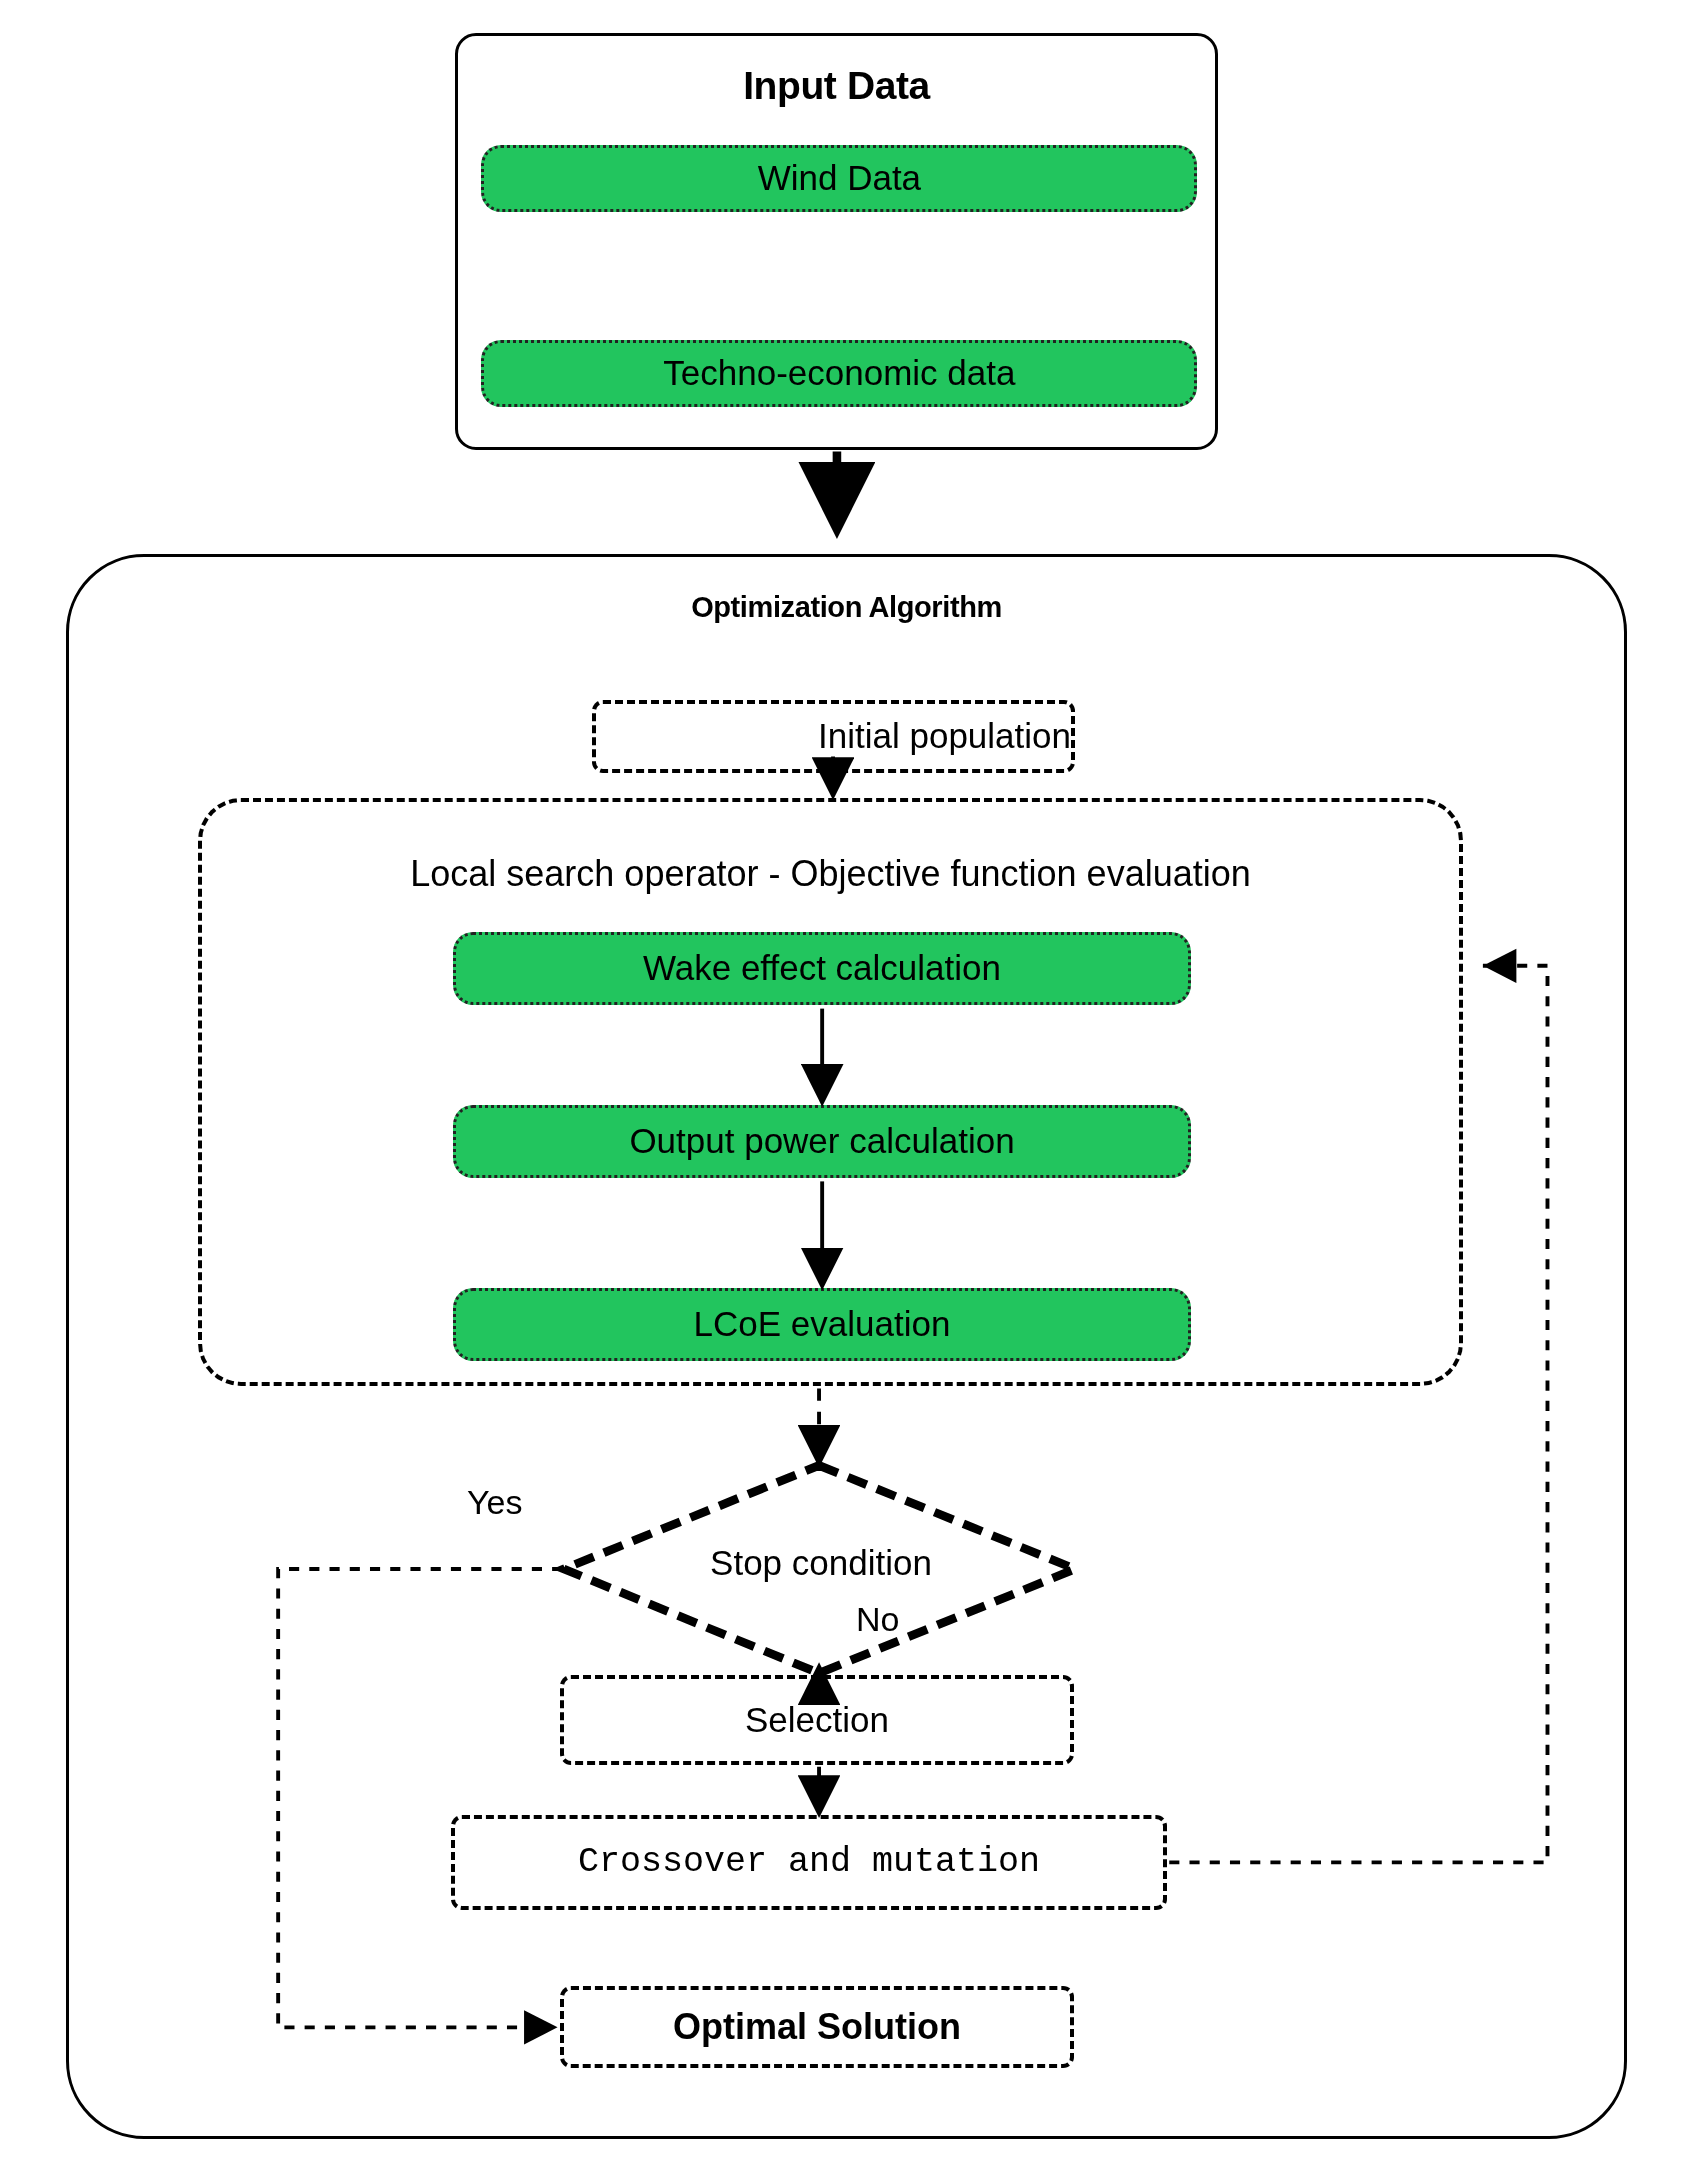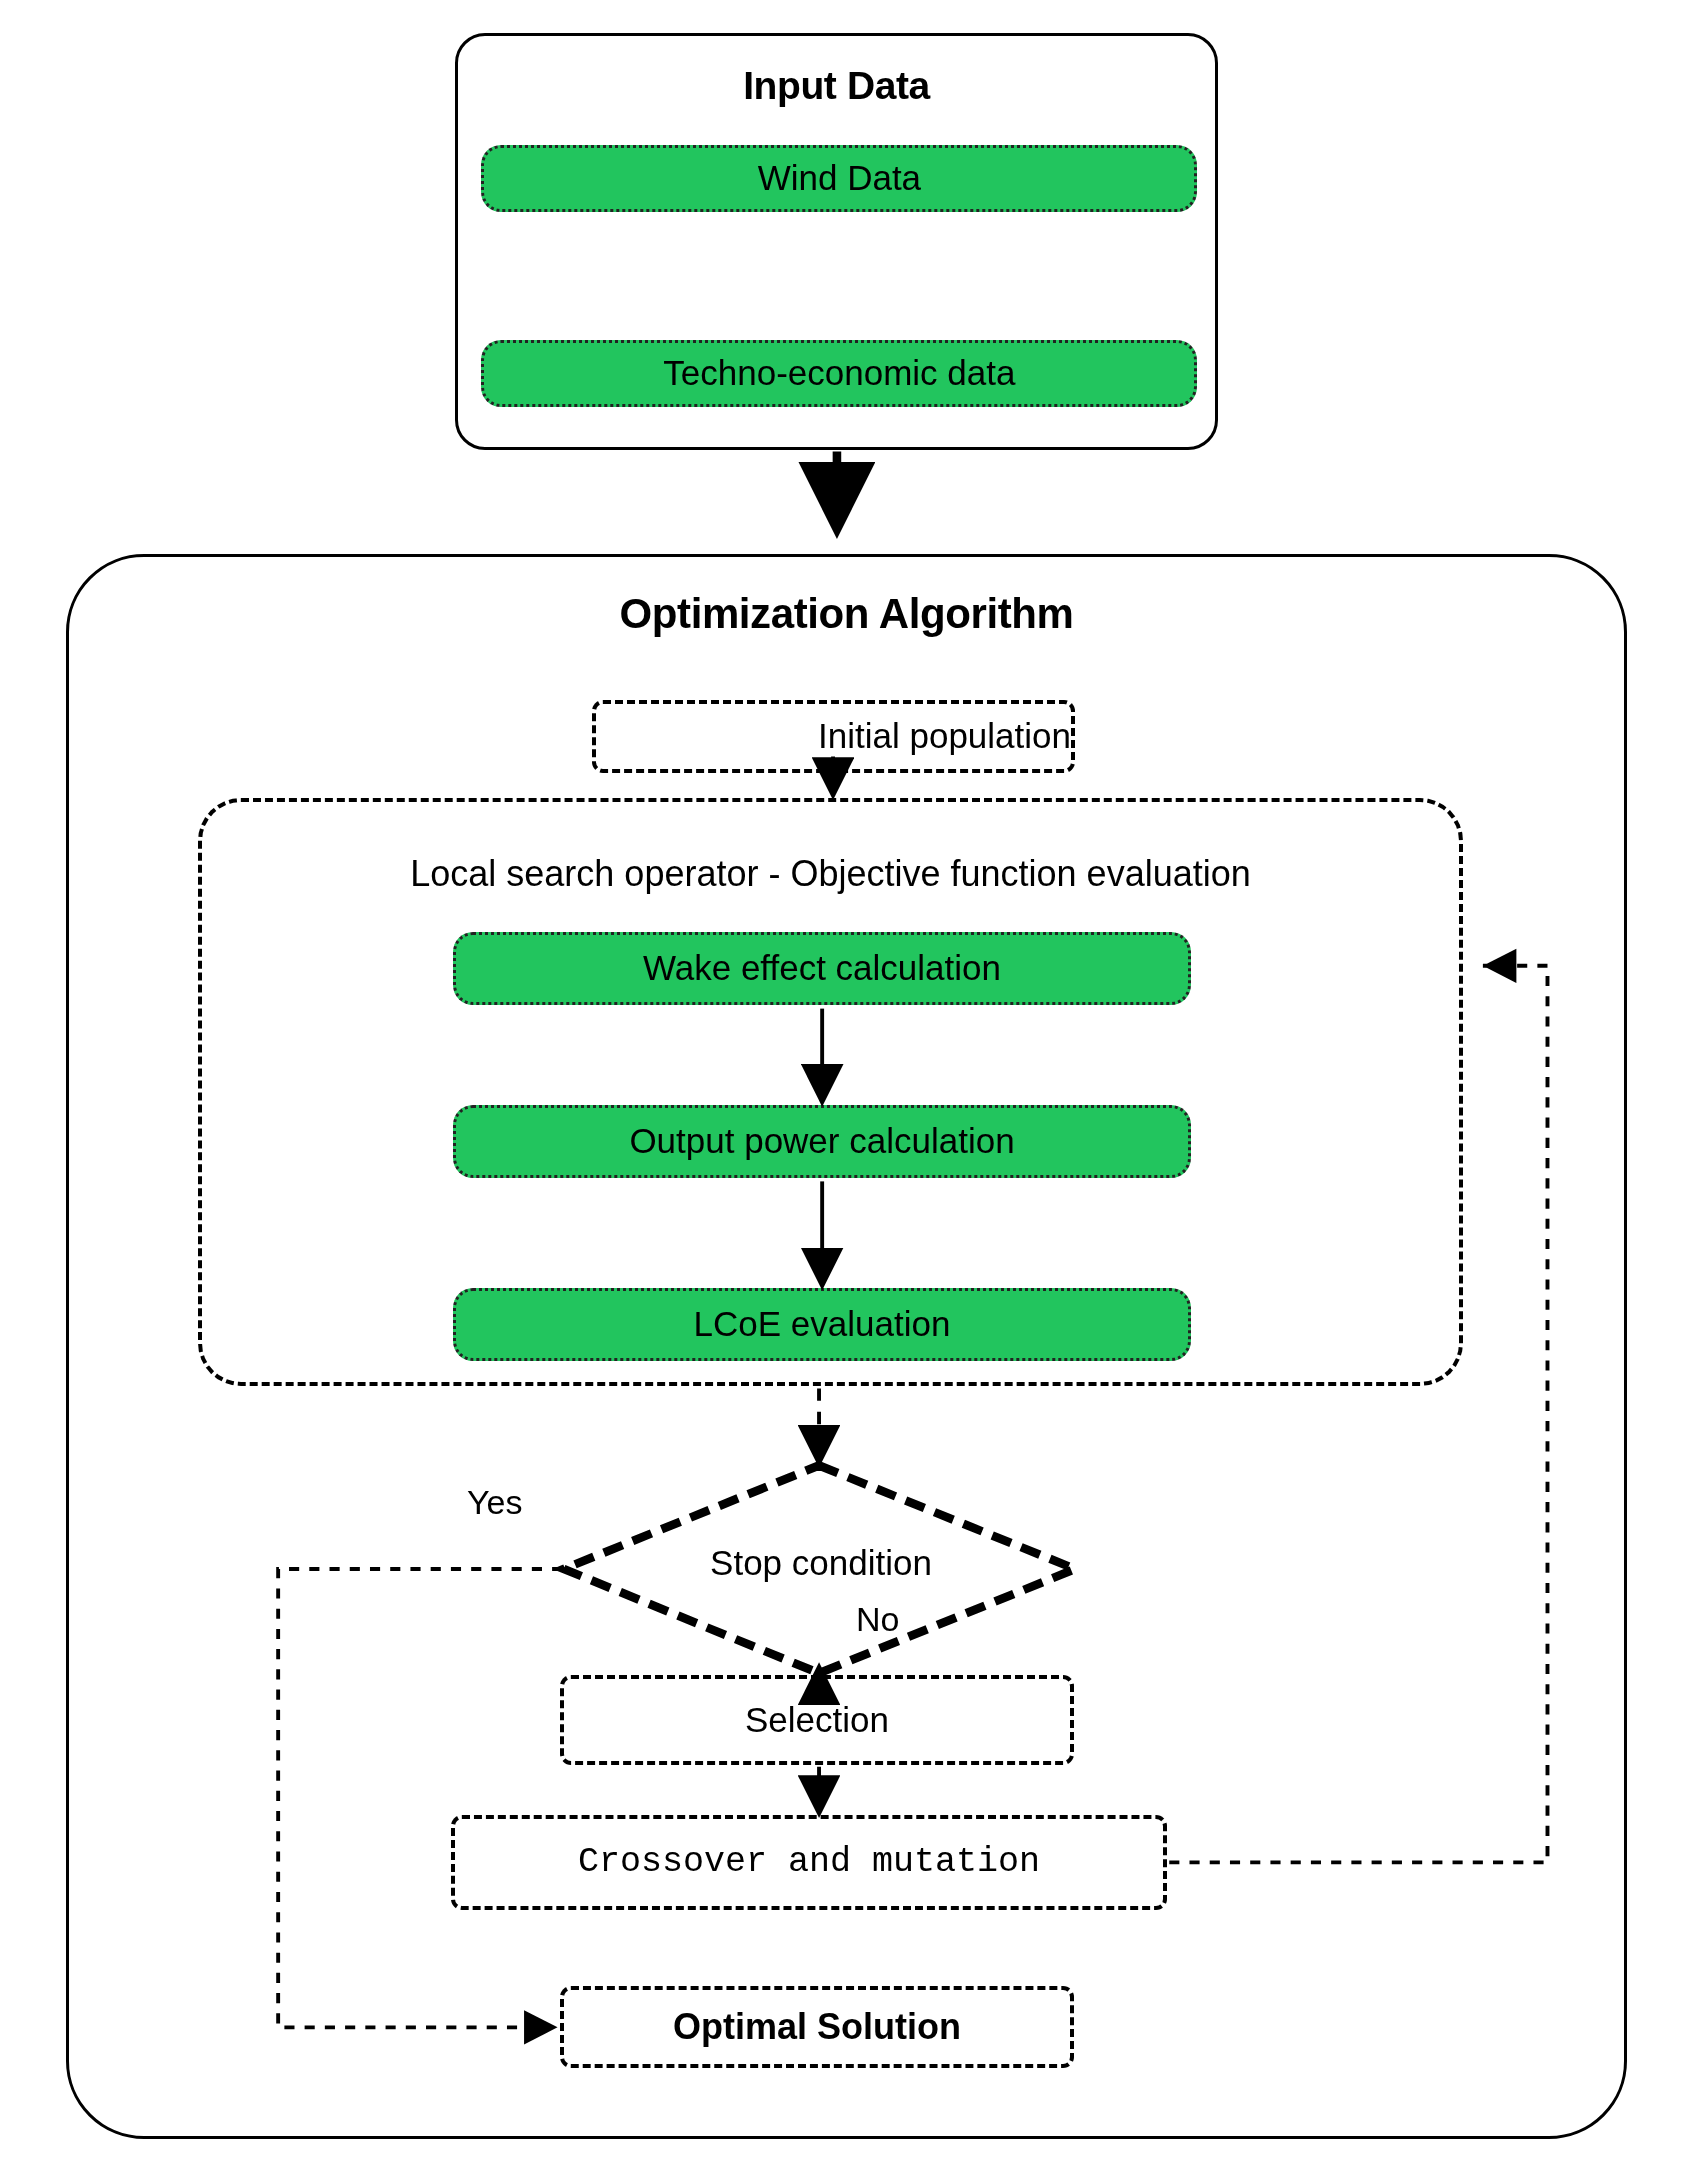--- a/index.html
+++ b/index.html
@@ -3,21 +3,21 @@
 <meta charset="utf-8">
 <style>
   html,body{margin:0;padding:0;background:#ffffff;}
   body{width:1691px;height:2183px;font-family:"Liberation Sans",sans-serif;color:#000;}
   #stage{position:relative;width:1691px;height:2183px;overflow:hidden;background:#fff;}
 
   .node{position:absolute;box-sizing:border-box;display:flex;align-items:center;justify-content:center;background:transparent;}
   .txt{text-align:center;line-height:1.05;white-space:nowrap;}
 
   
-  .solid-box{border:3.9px solid #000;border-radius:30px;background:#fff;}
+  .solid-box{border:3.9px solid #000;border-radius:21px;background:#fff;}
   .solid-box-big{border:3.9px solid #000;border-radius:78px;background:#fff;}
 
   
   .dotted-box{border:3.9px dotted #222;border-radius:20px;background:#22c55e;}
 
   
   .dashed-box{border:4.7px dashed #000;border-radius:11px;background:#fff;}
   .dashed-box-round{border:4.7px dashed #000;border-radius:43px;background:transparent;}
 
   .title-bold{font-weight:bold;font-size:39px;letter-spacing:-0.4px;}
@@ -41,21 +41,21 @@
 
 
     <div class="node dotted-box" style="left:23.4px;top:304px;width:716px;height:67px;">
       <span class="txt lbl">Techno-economic data</span>
     </div>
   </div>
 
   <div class="node solid-box-big" style="left:66px;top:554px;width:1561px;height:1585px;display:block;">
   </div>
 
-  <div class="txt title-bold" style="position:absolute;left:66px;top:592px;width:1561px;font-size:42px;">Optimization Algorithm</div>
+  <div class="txt title-bold" style="position:absolute;left:66px;top:592px;width:1561px;font-size:29px;">Optimization Algorithm</div>
 
   <div class="node dashed-box" style="left:592px;top:700px;width:483px;height:73px;justify-content:flex-end;">
     <span class="txt lbl">Initial population</span>
   </div>
 
   <div class="node dashed-box-round" style="left:198px;top:798px;width:1265px;height:588px;display:block;">
     <div class="txt lbl" style="position:absolute;left:0;top:53px;width:100%;font-size:36px;">Local search operator - Objective function evaluation</div>
   </div>
 
   <div class="node dotted-box" style="left:453px;top:932px;width:738px;height:73px;">

